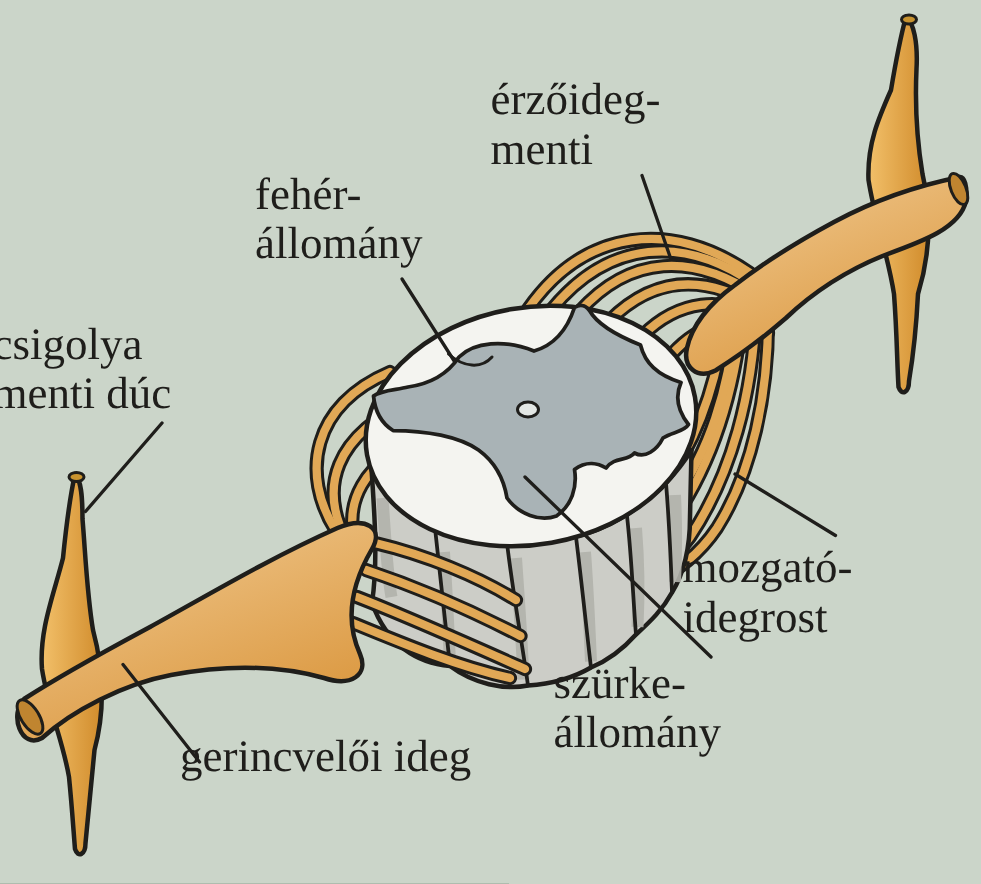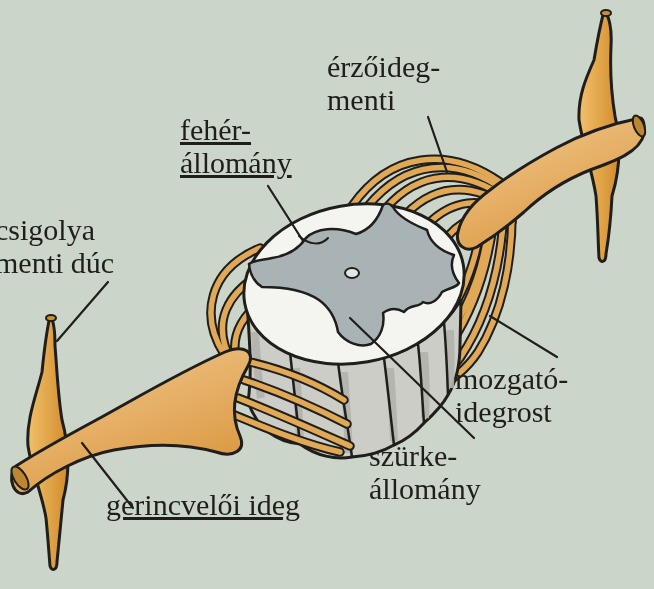--- a/index.html
+++ b/index.html
@@ -215,37 +215,37 @@
     <line x1="557" y1="357" x2="490" y2="316"></line>
     <line x1="474" y1="438" x2="350" y2="318"></line>
   </g>
 </svg>
 
 <div class="label" style="left:327px;top:50px;width:220px;">
   <div>érzőideg-</div>
   <div>menti</div>
 </div>
 
-<div class="label" style="left:180px;top:113px;width:220px;text-decoration:underline;">
+<div class="label" style="left:170px;top:113px;width:220px;">
   <div>fehér-</div>
   <div>állomány</div>
 </div>
 
 <div class="label" style="left:-5px;top:213px;width:220px;">
   <div>csigolya</div>
   <div>menti dúc</div>
 </div>
 
 <div class="label" style="left:455px;top:362px;width:220px;">
   <div>mozgató-</div>
   <div>idegrost</div>
 </div>
 
 <div class="label" style="left:369px;top:439px;width:220px;">
   <div>szürke-</div>
   <div>állomány</div>
 </div>
 
-<div class="label" style="left:106px;top:488px;width:280px;text-decoration:underline;">
+<div class="label" style="left:120px;top:488px;width:280px;">
   <div>gerincvelői ideg</div>
 </div>
 
 </div>
 
 </body></html>

